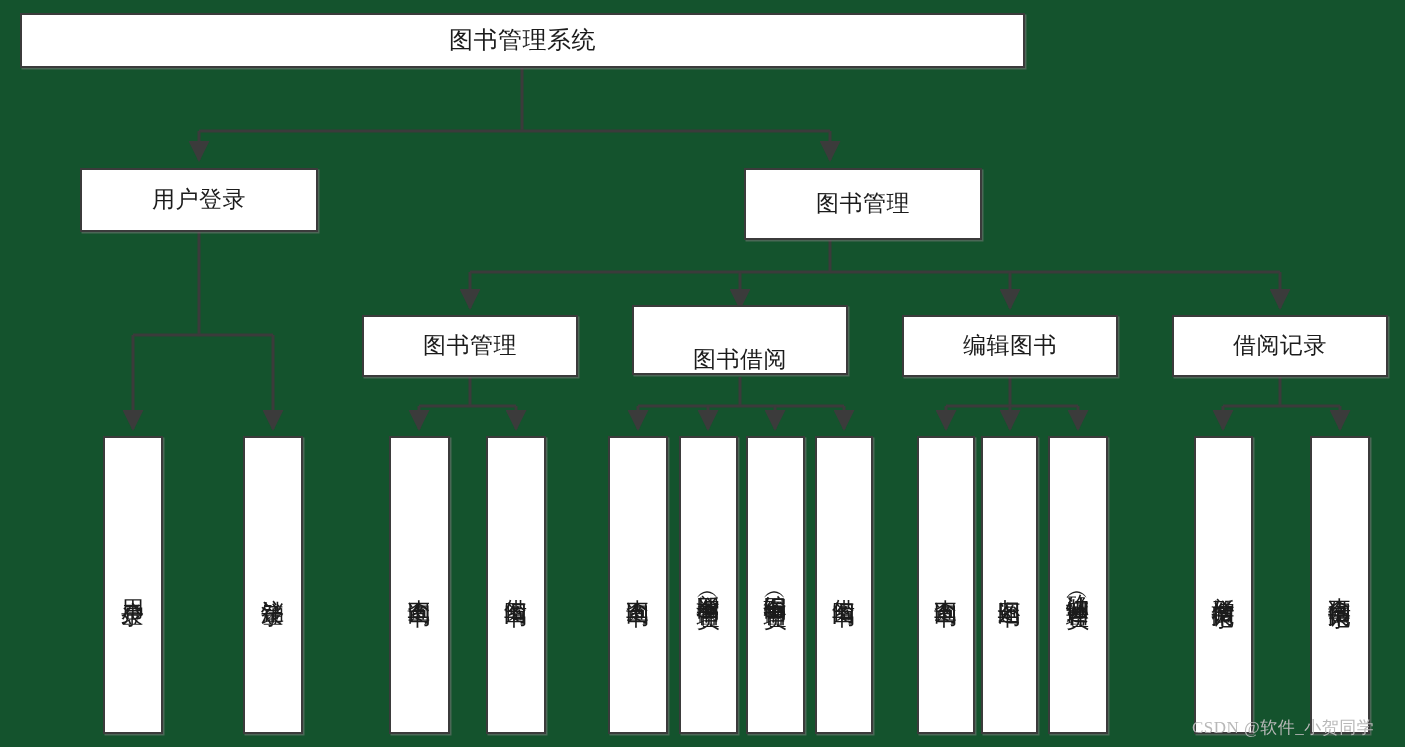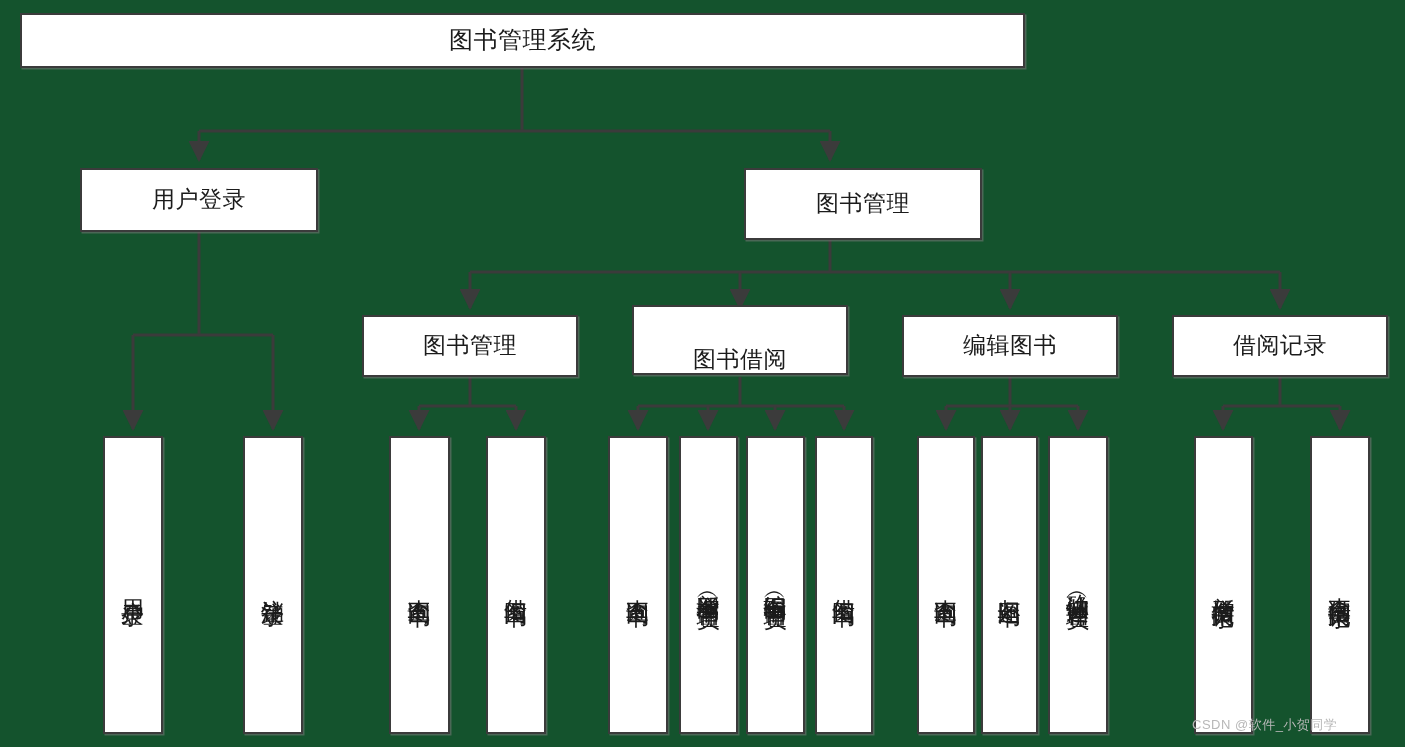--- a/index.html
+++ b/index.html
@@ -59,25 +59,25 @@
   .node.vert .label {
     writing-mode: vertical-rl;
     text-orientation: upright;
     font-size: 23px;
     line-height: 1.05;
     letter-spacing: 2px;
     white-space: nowrap;
   }
   .watermark {
     position: absolute;
-    font-size: 13px;
+    font-size: 17px;
     color: #b8b8b8;
     letter-spacing: 0.5px;
     white-space: nowrap;
-    font-family: Liberation Sans, sans-serif;
+    font-family: Liberation Serif, serif;
   }
 </style>
 </head>
 <body>
 
 <div id="canvas">
 
   <svg class="edges" viewBox="0 0 1405 747" xmlns="http://www.w3.org/2000/svg">
     <defs>
       <marker id="arrow" viewBox="0 0 10 10" refX="9" refY="5" markerWidth="7" markerHeight="7" orient="auto-start-reverse">

